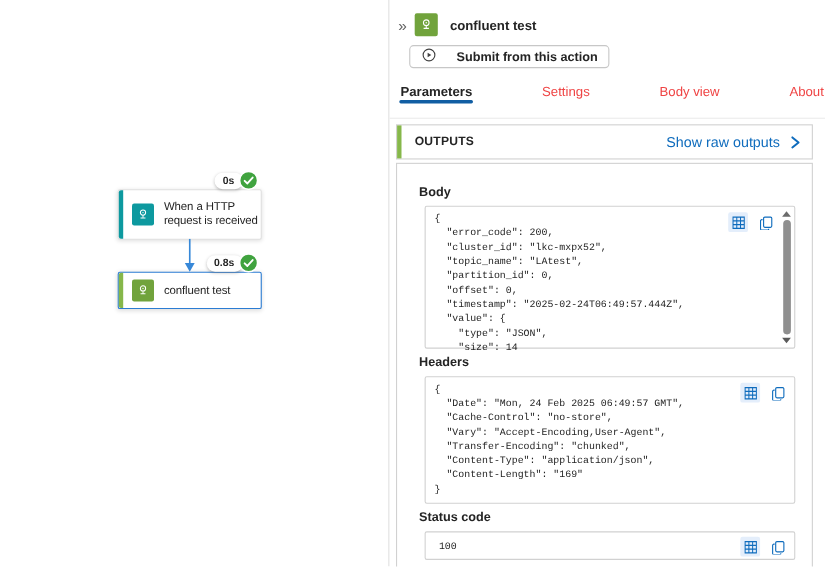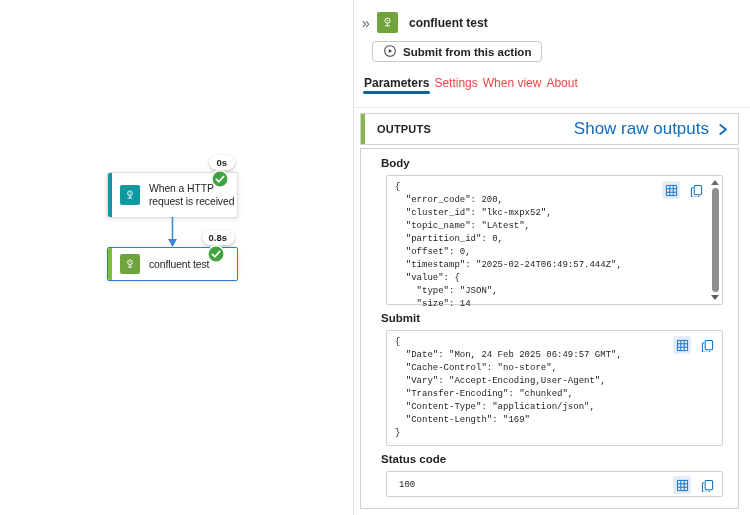--- a/index.html
+++ b/index.html
@@ -23,21 +23,21 @@
   .node-action  { top:247px; height:34px; border:1.5px solid #2b7cd3; }
   .accent-teal  { background:#0d999f; }
   .accent-green { background:#86b74a; }
   .node-icon {
     width:20px; height:20px; border-radius:2px; margin-left:12px; flex:0 0 auto;
     display:flex; align-items:center; justify-content:center;
   }
   .icon-teal  { background:#0d999f; }
   .icon-green { background:#71a33c; }
   .node-label { margin-left:9px; font-size:10.4px; font-weight:400; line-height:13px; width:101px; letter-spacing:-0.1px; }
-  .badge { position:absolute; top:-18px; right:2px; display:flex; align-items:center;flex-direction:column; }
+  .badge { position:absolute; top:-18px; right:2px; display:flex; align-items:center; }
   .badge-pill {
     height:15px; display:flex; align-items:center; padding:0 8px 0 7px;
     background:#fff; border-radius:8px; font-size:9.5px; font-weight:700;
     box-shadow:0 1px 3px rgba(0,0,0,.28); position:relative; z-index:1;
   }
   .badge-check { width:18px; height:18px; border-radius:50%; margin-left:-4px; position:relative; z-index:2; }
   .arrow-svg { position:absolute; left:165px; top:217px; }
 
   
   .panel {
@@ -45,50 +45,50 @@
     border-left:1px solid #e0e0e0; background:#fff;
   }
   .panel-header { display:flex; align-items:center; margin:12px 8px 0 5px; }
   .collapse { font-size:14px; color:#616161; width:14px; text-align:center; cursor:pointer; line-height:14px; }
   .app-icon {
     width:21px; height:21px; margin-left:4px; border-radius:2px; background:#71a33c;
     display:flex; align-items:center; justify-content:center;
   }
   .panel-title { margin-left:11px; font-size:12px; font-weight:700; }
   .submit-btn {
-    margin:8px 0 0 18px; height:21px; display:inline-flex; align-items:center; gap:6px;
+    margin:8px 0 0 18px; height:21px; display:inline-flex; align-items:center; gap:18px;
     padding:0 10px; background:#fff; border:1px solid #c7c7c7; border-radius:4px;
     font-family:"Liberation Sans",sans-serif; font-size:11.5px; font-weight:600; color:#242424; cursor:pointer;
   }
-  .tabs { display:flex; gap:3px; margin:14px 0 0 9px; }
+  .tabs { display:flex; gap:3px; margin:14px 0 0 9px;justify-content:space-between; }
   .tab { font-size:12px; color:#ef4444; padding:0 1px 8px; position:relative; cursor:pointer; }
   .tab.active { color:#242424; font-weight:600; }
   .tab.active::after {
     content:""; position:absolute; left:0; right:0; bottom:4px; height:3px;
     border-radius:1.5px; background:#115ea3;
   }
   .tabs-divider { height:1px; background:#ececec; margin-top:9px; }
 
   .outputs-header {
     margin:5px 11px 0 6px; height:32px; border:1px solid #d1d1d1;
     display:flex; align-items:center; position:relative; padding-left:16px; background:#fff;gap:12px;
   }
   .green-bar { position:absolute; left:0; top:0; bottom:0; width:4px; background:#86b74a; }
   .outputs-title { font-size:11px; font-weight:700; letter-spacing:0.2px; }
   .show-raw {
     margin-left:auto; display:flex; align-items:center; gap:7px; padding-right:9px;
-    color:#0f6cbd; font-size:17px; cursor:pointer; text-decoration:none;
+    color:#0f6cbd; font-size:13px; cursor:pointer; text-decoration:none;
   }
 
   .outputs-card {
     margin:3px 11px 0 6px; border:1px solid #d1d1d1; background:#fff;
     padding:8px 15px 11px 25px;
   }
   .field-label { font-size:11.5px; font-weight:700; line-height:13px; margin:7px 0 5px -5px; }
-  .field-label.first { margin-top:0; }
+  .field-label.first { margin-top:12px; }
   .code-box { position:relative; border:1px solid #d1d1d1; border-radius:2px; background:#fff; }
   .code-box pre {
     margin:0; font-family:"Liberation Mono","DejaVu Sans Mono",monospace;
     font-size:9px; line-height:13px; color:#242424; padding:5px 46px 5px 8px;
     white-space:pre; overflow:hidden;
   }
   .box-body { height:130px; }
   .box-body pre { padding-right:58px; }
   .box-status { height:26px; }
   .box-status pre { padding:7px 46px 5px 12px; }
@@ -188,21 +188,21 @@
           <circle cx="8" cy="8" r="6.1" fill="none" stroke="#424242" stroke-width="1.2"></circle>
       <path d="M6.6 5.6 L10.4 8 L6.6 10.4 Z" fill="#424242"></path>
         </svg>
     </span>
     <span>Submit from this action</span>
   </button>
 
   <div class="tabs">
     <div class="tab active">Parameters</div>
     <div class="tab">Settings</div>
-    <div class="tab">When view</div>
+    <div class="tab">Body view</div>
     <div class="tab">About</div>
   </div>
   <div class="tabs-divider"></div>
 
   <div class="outputs-header">
     <span class="green-bar"></span>
     <span class="outputs-title">OUTPUTS</span>
     <a class="show-raw">
       <span>Show raw outputs</span>
       <svg width="13" height="13" viewBox="0 0 12 12">
@@ -238,21 +238,21 @@
             </svg>
         </span>
       </div>
       <div class="scrollbar">
         <span class="sb-up"></span>
         <span class="sb-thumb"></span>
         <span class="sb-down"></span>
       </div>
     </div>
 
-    <div class="field-label">Submit</div>
+    <div class="field-label">Headers</div>
     <div class="code-box">
       <pre>{
   "Date": "Mon, 24 Feb 2025 06:49:57 GMT",
   "Cache-Control": "no-store",
   "Vary": "Accept-Encoding,User-Agent",
   "Transfer-Encoding": "chunked",
   "Content-Type": "application/json",
   "Content-Length": "169"
 }</pre>
       <div class="box-icons">

